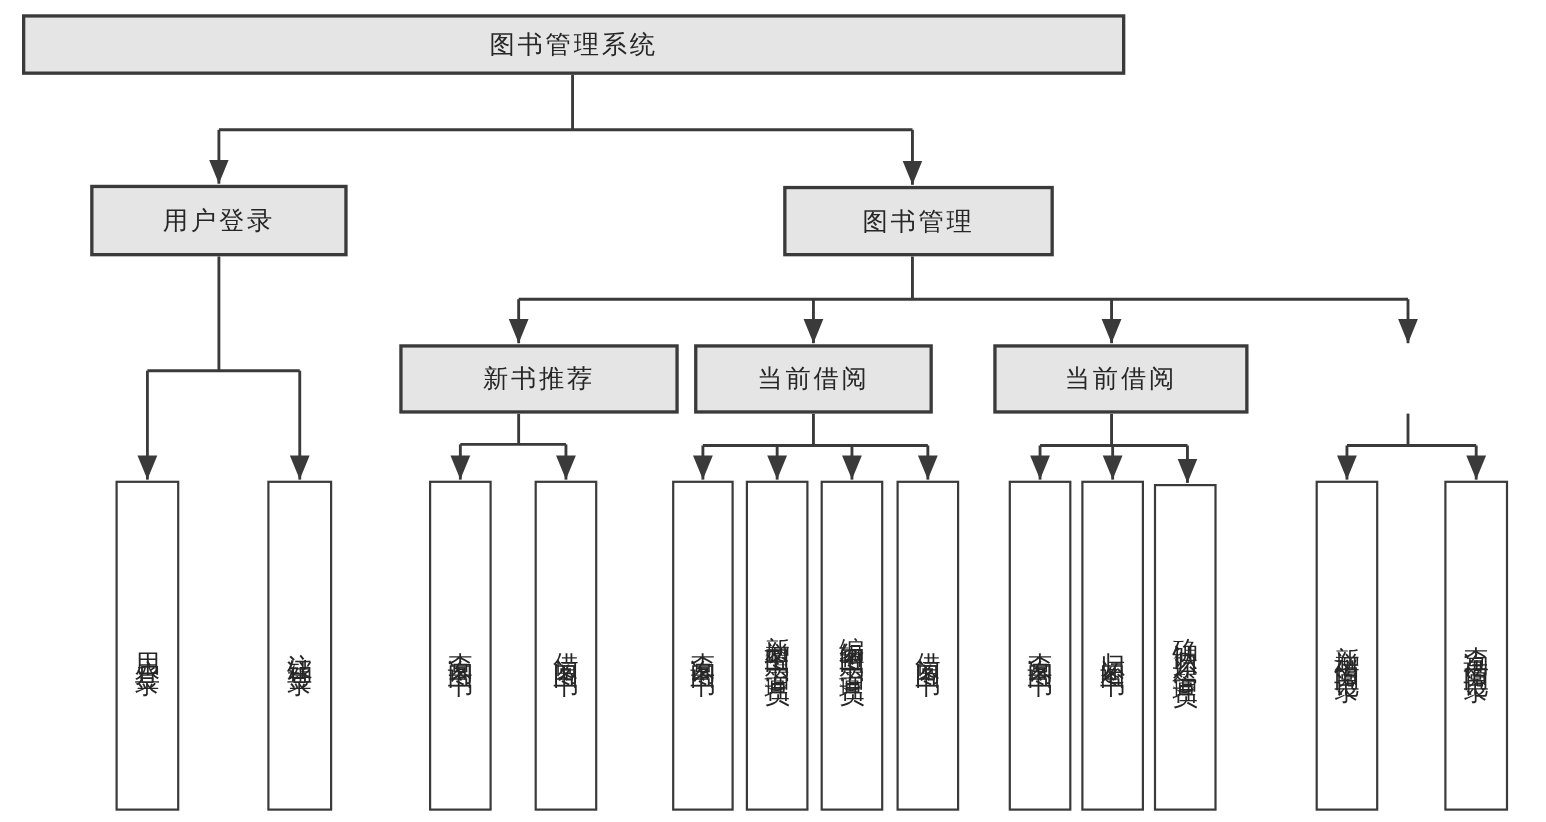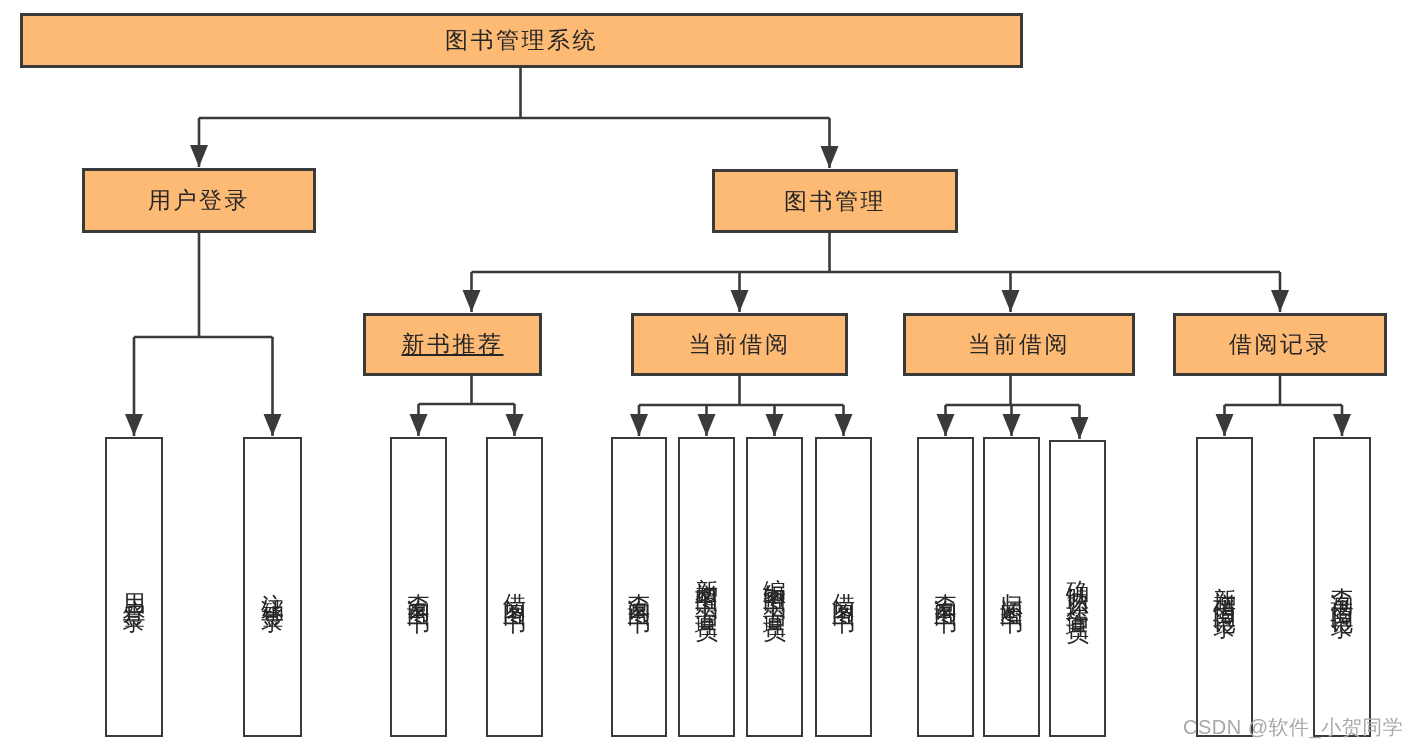--- a/index.html
+++ b/index.html
@@ -27,21 +27,21 @@
     fill: none;
   }
   #arr path {
     fill: var(--line, #3a3a3a);
     stroke: none;
   }
   .hbox {
     position: absolute;
     box-sizing: border-box;
     border: 3px solid var(--box-border, #3a3a3a);
-    background: #fdba74;
+    background: #e5e5e5;
     display: flex;
     align-items: center;
     justify-content: center;
     font-size: 23px;
     letter-spacing: 2.5px;
     color: var(--text, #262626);
     white-space: nowrap;
   }
   .leaf {
     position: absolute;
@@ -133,38 +133,36 @@
       <path class="wire" d="M1224.5 405 V436" marker-end="url(#arr)"></path>
       <path class="wire" d="M1342 405 V436" marker-end="url(#arr)"></path>
     </g>
   </svg>
 
   <div class="hbox" style="left:20px; top:13px; width:1003px; height:55px;">图书管理系统</div>
 
   <div class="hbox" style="left:82px; top:168px; width:234px; height:65px;">用户登录</div>
   <div class="hbox" style="left:712px; top:169px; width:246px; height:64px;">图书管理</div>
 
-  <div class="hbox" style="left:363px; top:313px; width:179px; height:63px;text-decoration:underline;">新书推荐</div>
+  <div class="hbox" style="left:363px; top:313px; width:254px; height:63px;">新书推荐</div>
   <div class="hbox" style="left:631px; top:313px; width:217px; height:63px;">当前借阅</div>
   <div class="hbox" style="left:903px; top:313px; width:232px; height:63px;">当前借阅</div>
-  <div class="hbox" style="left:1173px; top:313px; width:214px; height:63px;">借阅记录</div>
 
   <div class="leaf" style="left:105px; top:437px; width:58px; height:300px;">用户登录</div>
   <div class="leaf" style="left:243px; top:437px; width:59px; height:300px;">注销登录</div>
 
   <div class="leaf" style="left:390px; top:437px; width:57px; height:300px;">查询图书</div>
   <div class="leaf" style="left:486px; top:437px; width:57px; height:300px;">借阅图书</div>
 
   <div class="leaf" style="left:611px; top:437px; width:56px; height:300px;">查询图书</div>
   <div class="leaf" style="left:678px; top:437px; width:57px; height:300px;">新增图书（管理员）</div>
   <div class="leaf" style="left:746px; top:437px; width:57px; height:300px;">编辑图书（管理员）</div>
   <div class="leaf" style="left:815px; top:437px; width:57px; height:300px;">借阅图书</div>
 
   <div class="leaf" style="left:917px; top:437px; width:57px; height:300px;">查询图书</div>
   <div class="leaf" style="left:983px; top:437px; width:57px; height:300px;">归还图书</div>
   <div class="leaf" style="left:1049px; top:440px; width:57px; height:297px;">确认归还（管理员）</div>
 
   <div class="leaf" style="left:1196px; top:437px; width:57px; height:300px;">新增借阅记录</div>
   <div class="leaf" style="left:1313px; top:437px; width:58px; height:300px;">查询借阅记录</div>
 
-  <div class="watermark">CSDN @软件_小贺同学</div>
 
 </div>
 
 </body></html>

